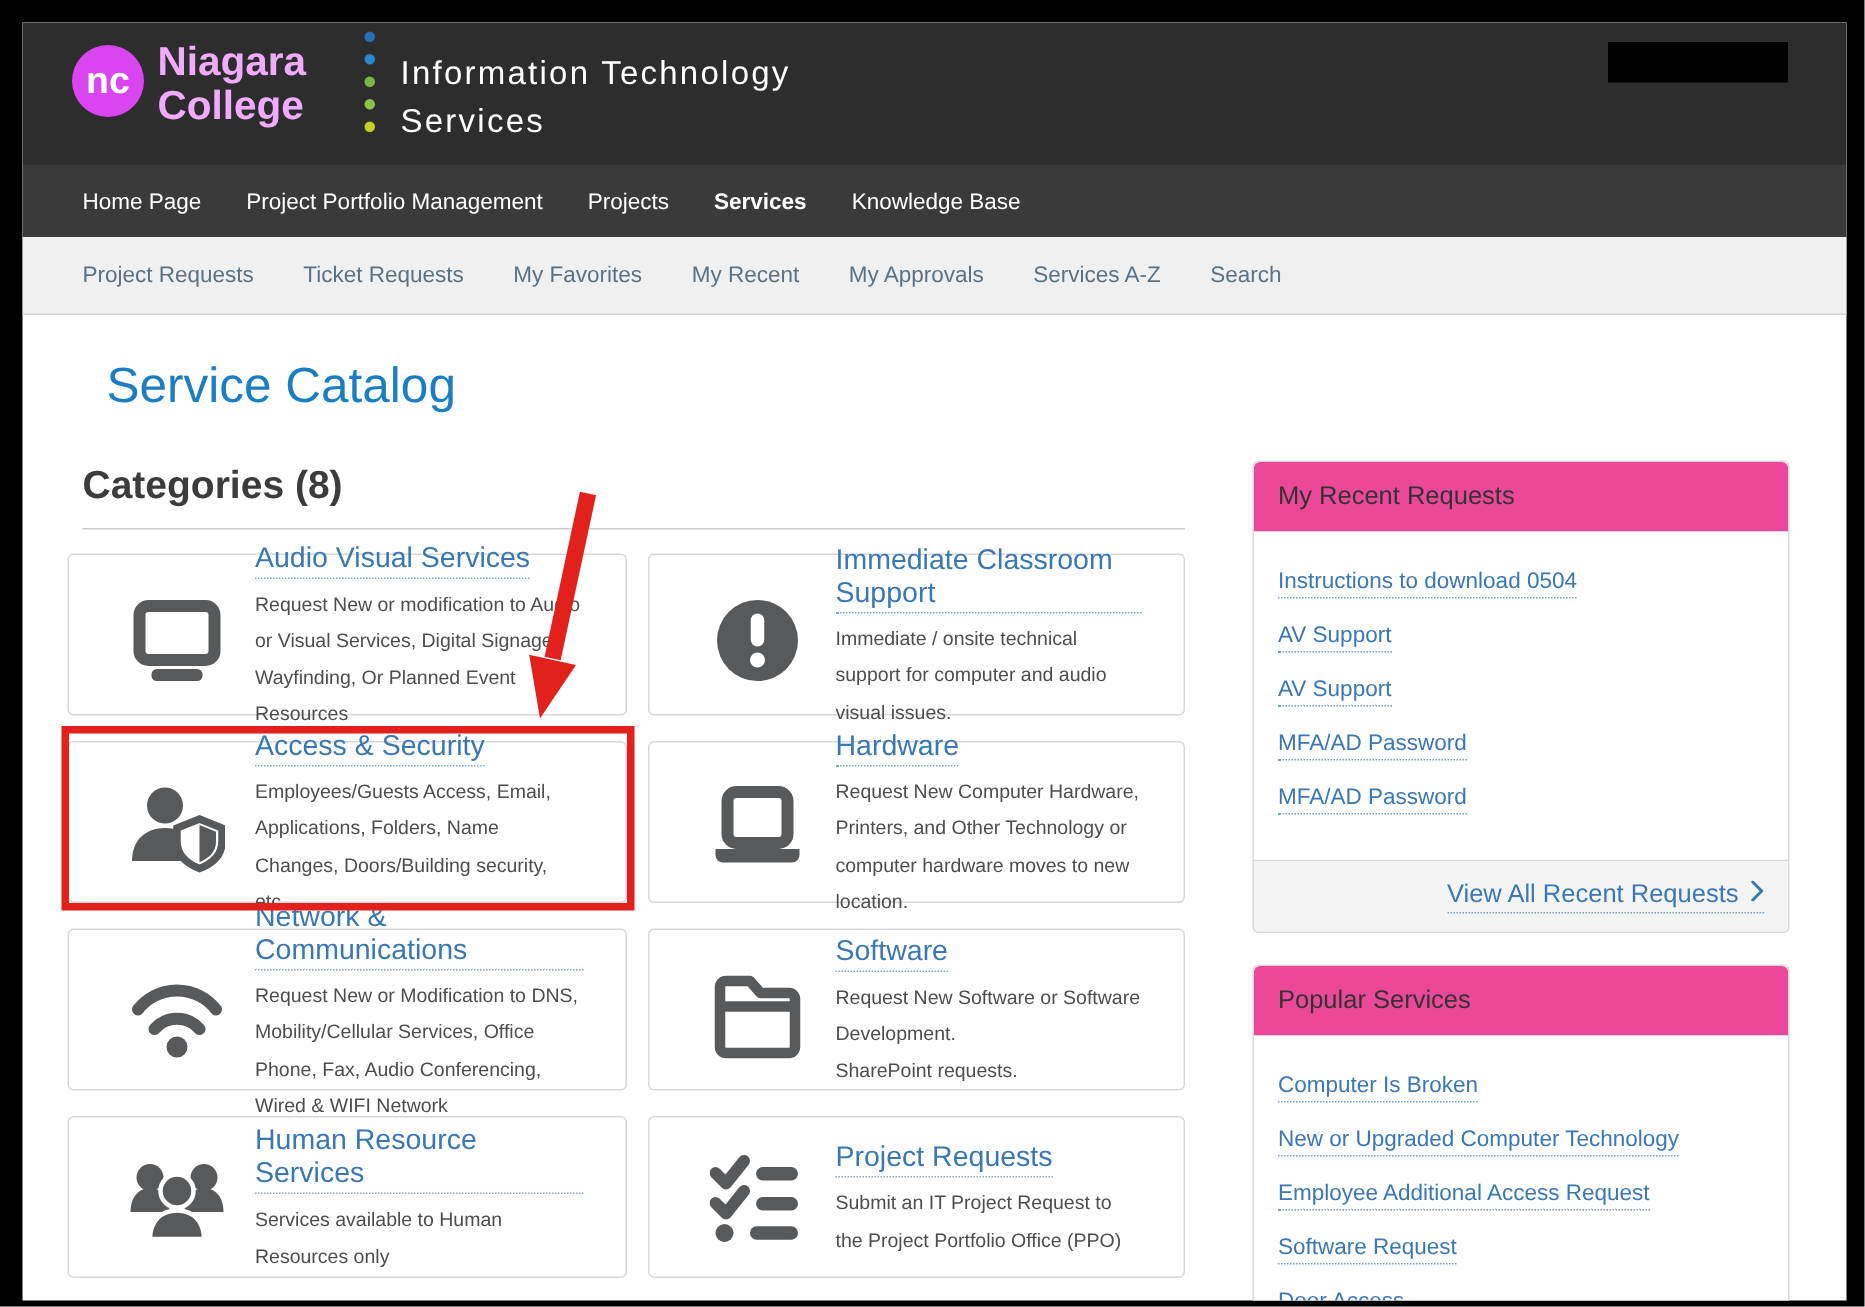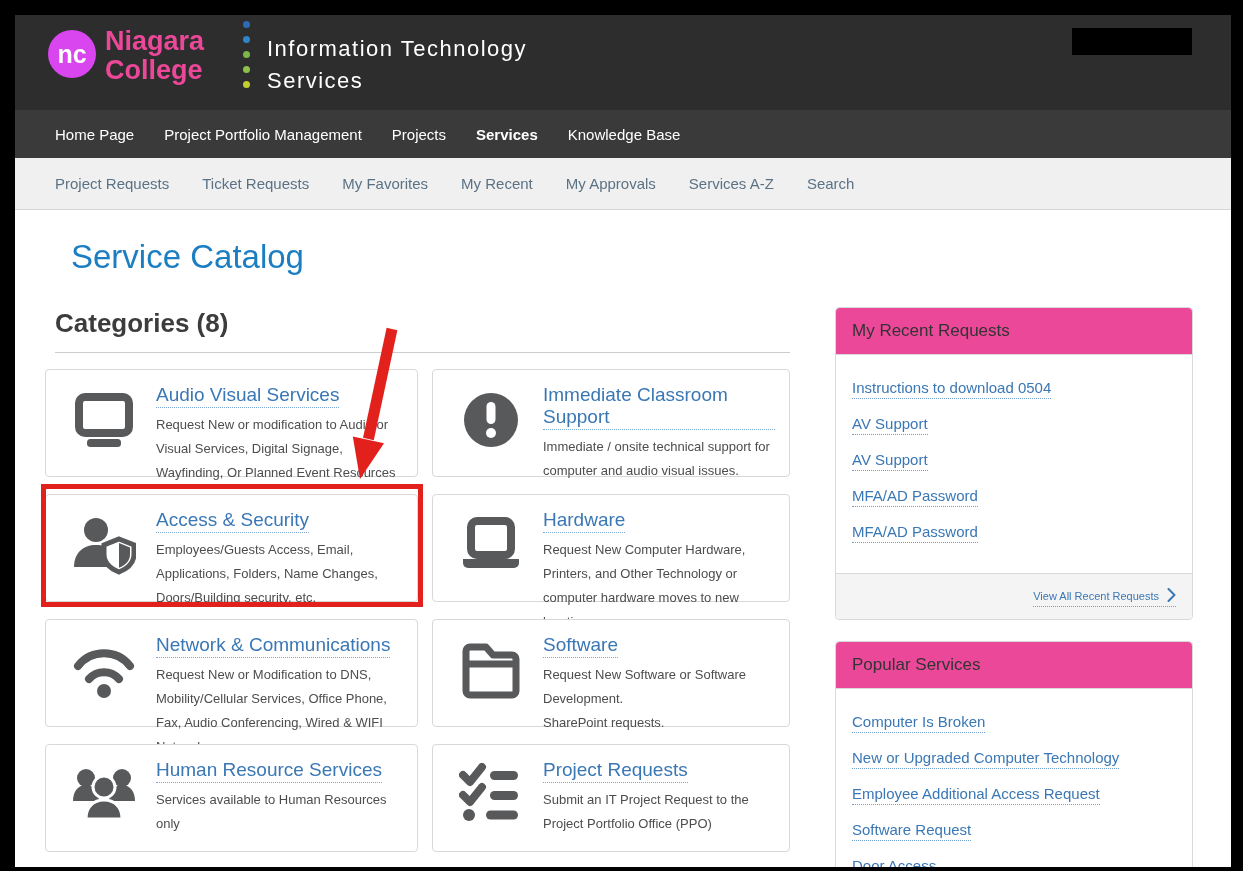--- a/index.html
+++ b/index.html
@@ -4,21 +4,21 @@
 <style>
   * { box-sizing: border-box; margin: 0; padding: 0; }
   html,body { width:1243px; height:871px; }
   body { background:#000; font-family:"Liberation Sans", sans-serif; position:relative; overflow:hidden; }
   .page { position:absolute; left:15px; top:15px; width:1216px; height:852px; background:#fff; overflow:hidden; }
 
   
   .hdr { position:relative; height:95px; background:#2d2d2d; }
   .logo-circle { position:absolute; left:33px; top:15px; width:48px; height:48px; border-radius:50%;
     background:#d946ef; color:#fff; font-weight:bold; font-size:25px; display:flex; align-items:center; justify-content:center; }
-  .brand { position:absolute; left:90px; top:12px; color:#ec4899; font-weight:bold; font-size:27px; line-height:1.07; }
+  .brand { position:absolute; left:90px; top:12px; color:#f0abfc; font-weight:bold; font-size:27px; line-height:1.07; }
   .dots { position:absolute; left:228px; top:6px; display:flex; flex-direction:column; gap:8px; }
   .dots span { width:7px; height:7px; border-radius:50%; display:block; }
   .dept { position:absolute; left:252px; top:18px; color:#fff; font-size:22px; font-weight:400; letter-spacing:1.5px; line-height:1.45; }
 
   .searchbar { position:absolute; left:707px; top:7px; height:38px; display:flex; background:#fff; border-radius:4px; overflow:hidden; border:1px solid #ccc; }
   .lang-btn { width:62px; display:flex; align-items:center; justify-content:center; gap:7px; border-right:1px solid #ccc; background:#fff; cursor:pointer; }
   .caret { width:0; height:0; border-left:5px solid transparent; border-right:5px solid transparent; border-top:6px solid #333; }
   .search-input { width:218px; border:none; outline:none; padding:0 12px; font-size:15px; font-family:"Liberation Sans", sans-serif; }
   .search-input::placeholder { color:#9a9a9a; font-style:italic; }
   .search-btn { width:44px; background:#fff; border:none; border-left:1px solid #ccc; display:flex; align-items:center; justify-content:center; cursor:pointer; }
@@ -33,37 +33,37 @@
   .subnav { height:52px; background:#f0f0f0; border-bottom:1px solid #d5d5d5; display:flex; align-items:center; gap:33px; padding-left:40px; }
   .subnav a { color:#5b7285; font-size:15px; text-decoration:none; cursor:pointer; }
 
   
   .main { padding:28px 0 0 30px; width:805px; }
   .page-title { color:#1b7ec2; font-size:33px; font-weight:500; margin-left:26px; }
   .cat-head { color:#3c3c3c; font-size:26px; font-weight:700; margin:32px 0 0 10px; }
   .rule { border:none; border-top:1px solid #ccc; margin:13px 0 0 10px; width:735px; }
 
   .grid { margin-top:16px; display:grid; grid-template-columns:373px 358px; column-gap:14px; row-gap:17px; }
-  .card { border:1px solid #d8d8d8; border-radius:4px; height:108px; padding:10px 14px; display:flex; background:#fff; cursor:pointer; }
+  .card { border:1px solid #d8d8d8; border-radius:4px; height:108px; padding:10px 28px; display:flex; background:#fff; cursor:pointer;align-items:center; }
   .card-icon { flex:0 0 64px; height:64px; margin:8px 20px 0 12px; }
   .card-icon svg { display:block; }
   .card-body { padding-top:4px; }
   .card-title { display:inline-block; color:#3a77b5; font-size:19px; text-decoration:none; border-bottom:1px dotted #7aa7d4; padding-bottom:1px; cursor:pointer; }
   .card-desc { margin-top:5px; color:#4d4d4d; font-size:13px; line-height:1.85; white-space:pre-line; }
 
   
   .sidebar { position:absolute; left:820px; top:292px; width:358px; }
   .panel { border:1px solid #d9d9d9; border-radius:4px; background:#fff; }
   .panel + .panel { margin-top:21px; }
   .panel-h { background:#ec4899; border-bottom:1px solid #d9d9d9; border-radius:4px 4px 0 0; padding:13px 16px; font-size:17px; color:#333; }
   .panel-b { padding:8px 16px 14px; }
   .panel-b a { display:inline-block; color:#3a77b5; font-size:15px; text-decoration:none; border-bottom:1px dotted #6f9fd0; padding-bottom:2px; cursor:pointer; }
   .panel-b .row { margin:16px 0; }
   .panel-f { background:#f4f4f4; border-top:1px solid #d9d9d9; border-radius:0 0 4px 4px; padding:12px 16px; text-align:right; }
-  .panel-f a { color:#3a77b5; font-size:11px; text-decoration:none; border-bottom:1px dotted #6f9fd0; padding-bottom:2px; cursor:pointer; display:inline-flex; align-items:center; gap:8px;text-align:right; }
+  .panel-f a { color:#3a77b5; font-size:17px; text-decoration:none; border-bottom:1px dotted #6f9fd0; padding-bottom:2px; cursor:pointer; display:inline-flex; align-items:center; gap:8px;text-align:right; }
 
   
   .hl-box { position:absolute; left:26px; top:469px; width:382px; height:123px; border:5px solid #e3211c; z-index:6; pointer-events:none; }
   .arrow-svg { position:absolute; inset:0; z-index:6; pointer-events:none; }
 </style>
 </head>
 <body>
 
 <div class="page">
 

